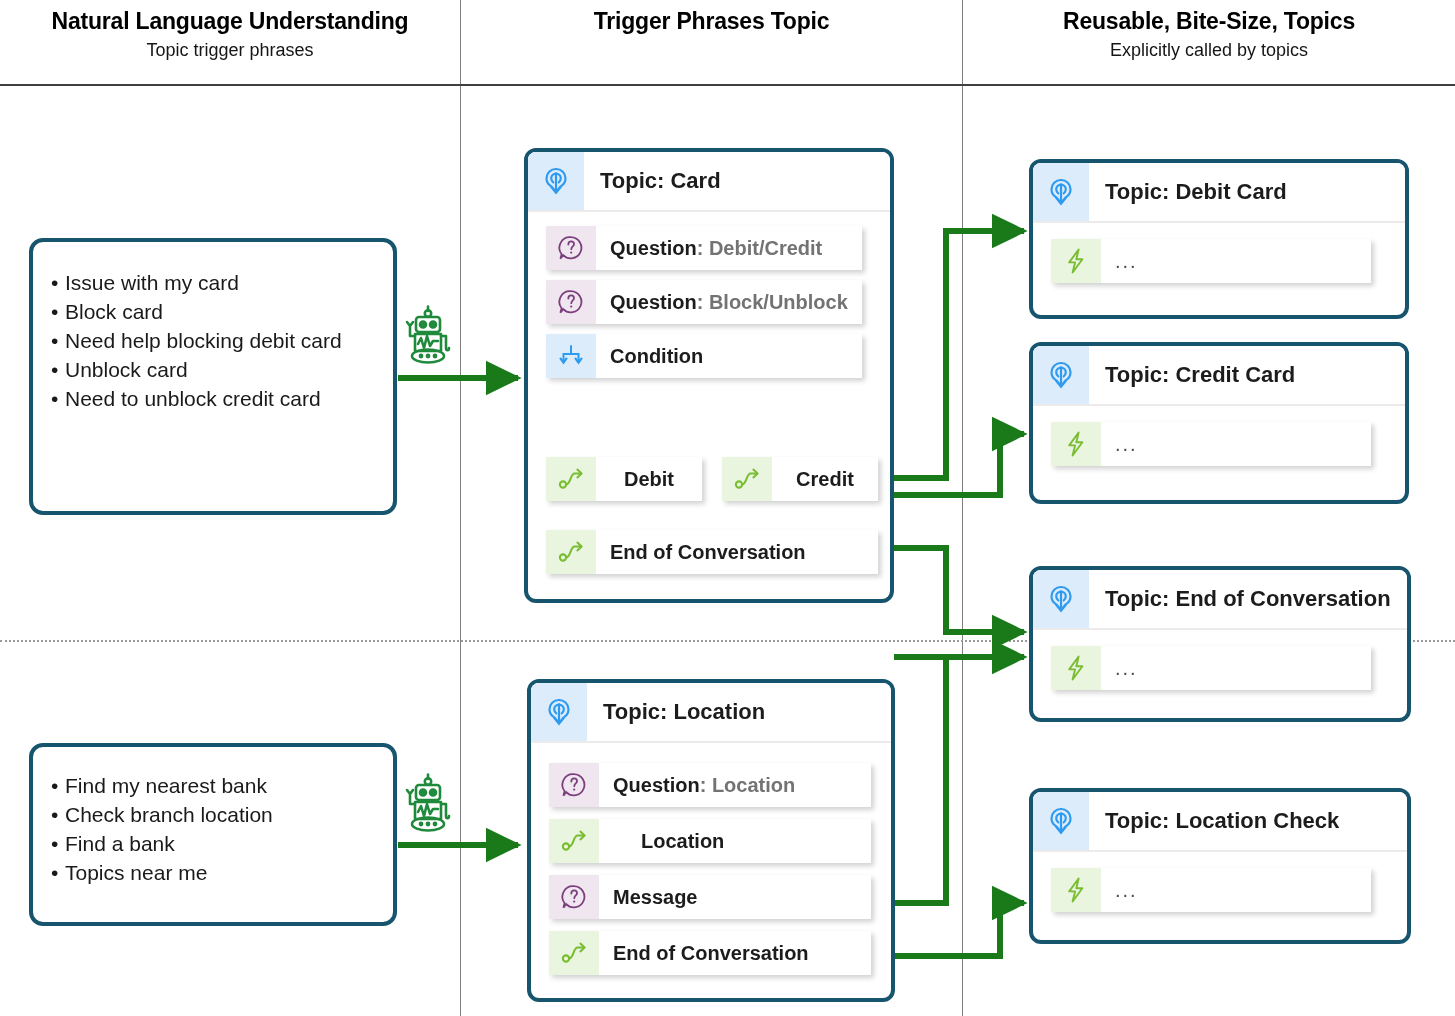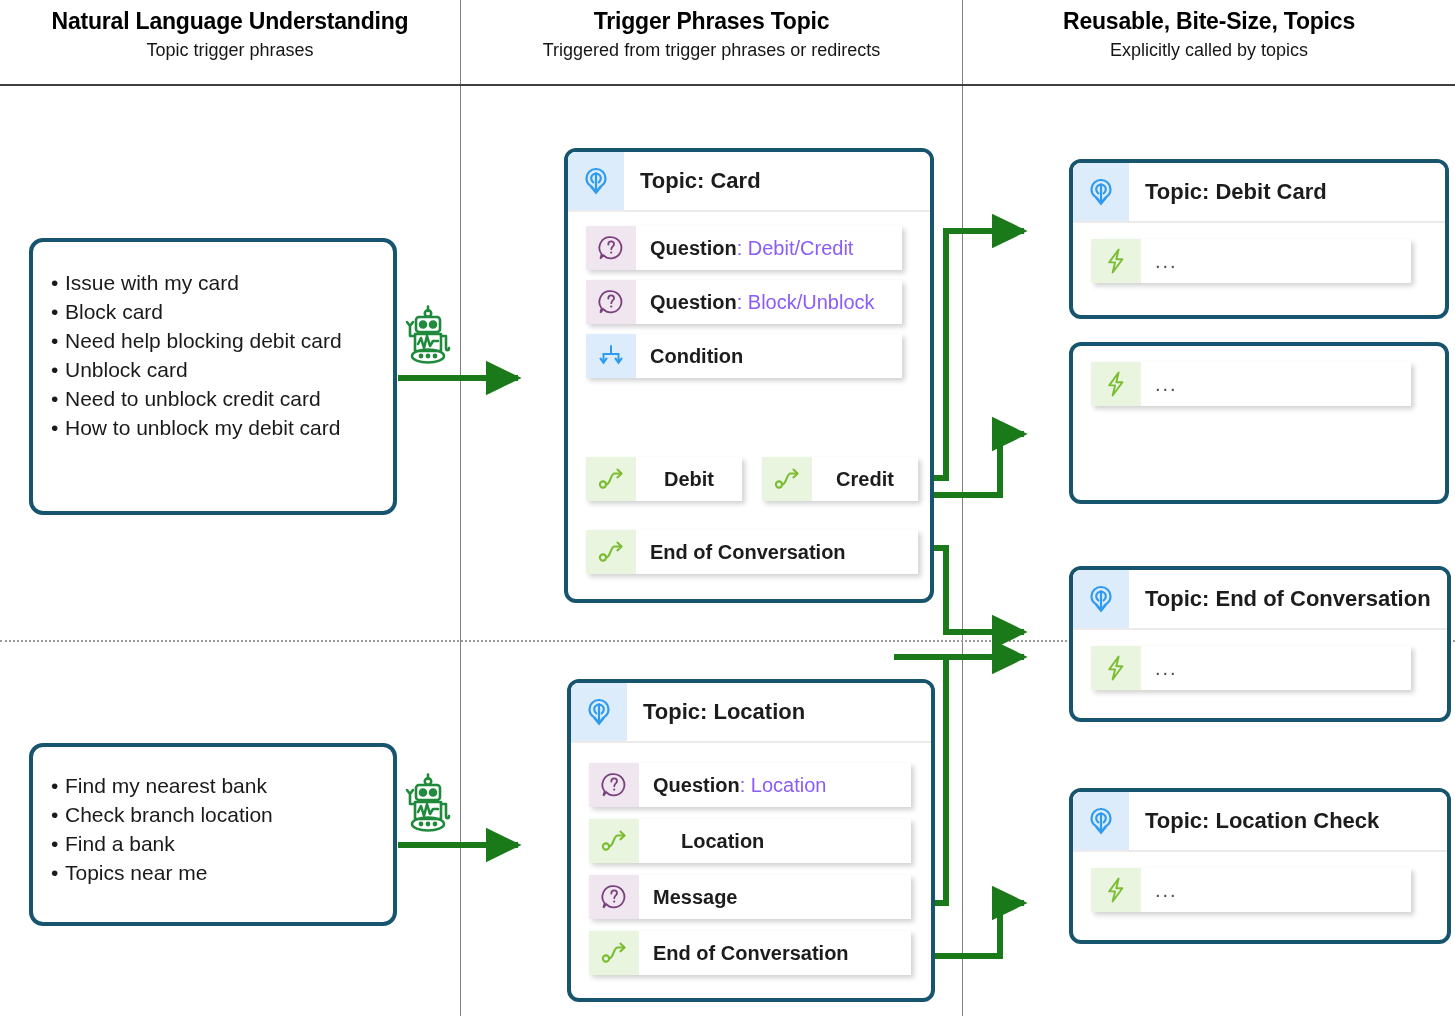--- a/index.html
+++ b/index.html
@@ -93,21 +93,20 @@
   }
 
   
   .topic-card {
     position: absolute;
     box-sizing: border-box;
     background: #ffffff;
     border: 4px solid #17556e;
     border-radius: 12px;
     overflow: hidden;
-    margin-left: 40px;
   }
   .topic-header {
     position: relative;
     display: flex;
     align-items: center;
     height: 58px;
     border-bottom: 2px solid #eceaea;
     background: #ffffff;
   }
   .topic-header .icon-pad {
@@ -153,21 +152,21 @@
   .np.condition { background: #ddecfb; }
   .np.redirect  { background: #eaf5df; }
   .np.action    { background: #eaf5df; }
   .node .nlabel {
     font-size: 20px;
     color: #1c1c1c;
     padding-left: 14px;
     white-space: nowrap;
   }
   .node .nlabel b { font-weight: bold; }
-  .node .nlabel .reg { font-weight: normal; color: #8b5cf6; }
+  .node .nlabel .reg { font-weight: bold; color: #737373; }
   .node.centered .nlabel {
     flex: 1;
     text-align: center;
     padding-left: 0;
     font-weight: bold;
   }
   .node.ellipsis .nlabel {
     font-size: 20px;
     color: #4a4a4a;
     letter-spacing: 2px;
@@ -194,21 +193,20 @@
   <div class="col-divider" style="left:962px;"></div>
   <div class="header-rule"></div>
   <div class="dotted-rule"></div>
 
   <div class="col-head" style="left:0px; width:460px;">
     <div class="title">Natural Language Understanding</div>
     <div class="sub">Topic trigger phrases</div>
   </div>
   <div class="col-head" style="left:461px; width:501px;">
     <div class="title">Trigger Phrases Topic</div>
-    <div class="sub">Triggered from trigger phrases or redirects</div>
   </div>
   <div class="col-head" style="left:963px; width:492px;">
     <div class="title">Reusable, Bite-Size, Topics</div>
     <div class="sub">Explicitly called by topics</div>
   </div>
 
   <svg id="wires" viewBox="0 0 1455 1016">
     <defs>
       <marker id="ah" markerWidth="7" markerHeight="7" refX="5.4" refY="3.5" orient="auto" markerUnits="strokeWidth">
         <path d="M0,0.6 L6,3.5 L0,6.4 z" fill="#1a7a1a"></path>
@@ -239,21 +237,20 @@
     <path d="M800,427 L800,450" stroke="#7f7f7f" stroke-width="2" fill="none" marker-end="url(#ahg)"></path>
   </svg>
 
   <div class="phrase-box" style="left:29px; top:238px; width:368px; height:277px;">
     <ul class="phrase-list" id="phrases-0" style="margin:26px 0 0 18px;">
         <li>Issue with my card</li>
         <li>Block card</li>
         <li>Need help blocking debit card</li>
         <li>Unblock card</li>
         <li>Need to unblock credit card</li>
-        <li>How to unblock my debit card</li>
       </ul>
   </div>
 
   <div class="phrase-box" style="left:29px; top:743px; width:368px; height:183px;">
     <ul class="phrase-list" id="phrases-1" style="margin:24px 0 0 18px;">
         <li>Find my nearest bank</li>
         <li>Check branch location</li>
         <li>Find a bank</li>
         <li>Topics near me</li>
       </ul>
@@ -515,20 +512,35 @@
           <svg width="24" height="28" viewBox="0 0 24 28">
             <path d="M14.6,2.5 L5.2,15.4 L11.1,15.4 L8.6,25.5 L18.4,12.2 L12.3,12.2 z" fill="none" stroke="#79bd32" stroke-width="1.9" stroke-linejoin="round"></path>
           </svg>
         </div>
         <div class="nlabel">...</div>
       </div>
     </div>
   </div>
 
   <div class="topic-card" style="left:1029px; top:342px; width:380px; height:162px;">
+    <div class="topic-header">
+      <div class="icon-pad">
+        <svg width="30" height="34" viewBox="0 0 30 34">
+          <g fill="none" stroke="#2e9bf0" stroke-width="2.2" stroke-linecap="round">
+            <path d="M15,5 C9.6,5 5.5,9.1 5.5,14.2 C5.5,17.3 7,20 9.3,21.6"></path>
+            <path d="M15,5 C20.4,5 24.5,9.1 24.5,14.2 C24.5,17.3 23,20 20.7,21.6"></path>
+            <path d="M15,9.6 C12.3,9.6 10.2,11.7 10.2,14.3 C10.2,16 11,17.4 12.3,18.3"></path>
+            <path d="M15,9.6 C17.7,9.6 19.8,11.7 19.8,14.3 C19.8,16 19,17.4 17.7,18.3"></path>
+            <line x1="15" y1="9.6" x2="15" y2="27"></line>
+            <polyline points="10.3,22.6 15,28.4 19.7,22.6" stroke-width="2.6"></polyline>
+          </g>
+        </svg>
+      </div>
+      <div class="topic-title">Topic: Credit Card</div>
+    </div>
     <div class="topic-body" style="padding:16px 18px;">
       <div class="node ellipsis" style="width:320px;">
         <div class="np action">
           <svg width="24" height="28" viewBox="0 0 24 28">
             <path d="M14.6,2.5 L5.2,15.4 L11.1,15.4 L8.6,25.5 L18.4,12.2 L12.3,12.2 z" fill="none" stroke="#79bd32" stroke-width="1.9" stroke-linejoin="round"></path>
           </svg>
         </div>
         <div class="nlabel">...</div>
       </div>
     </div>

